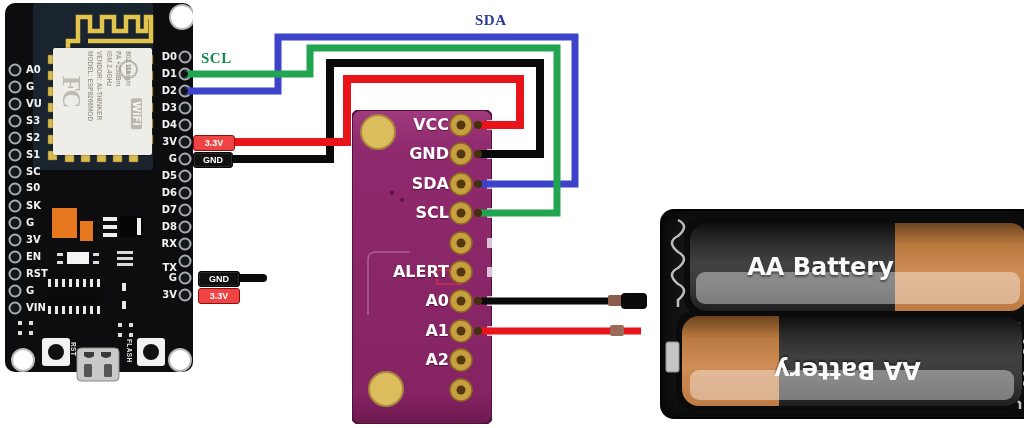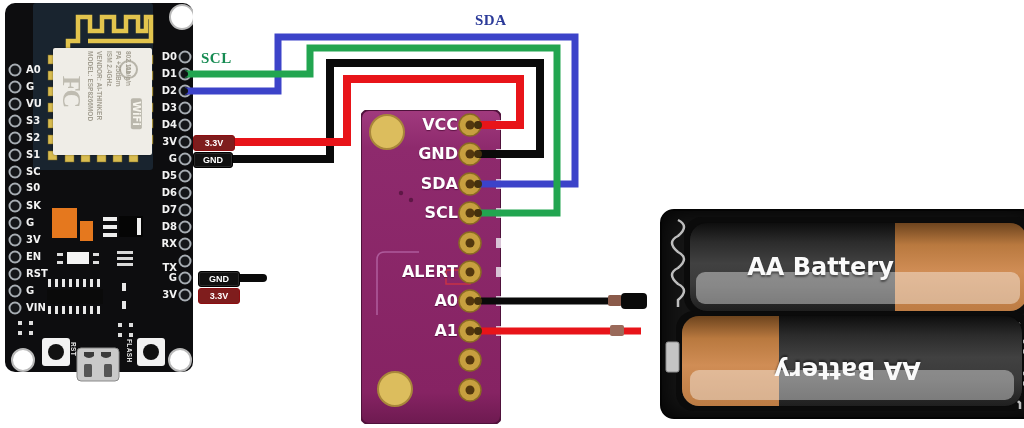--- a/index.html
+++ b/index.html
@@ -25,21 +25,21 @@
   .stk-ai{position:absolute;left:66px;top:12px;width:15px;height:15px;border:2px solid #b7b4a9;
           border-radius:50%;color:#b0ada2;font:700 8px "Liberation Sans",sans-serif;
           line-height:15px;text-align:center;transform:rotate(90deg);}
   .stk-lines{position:absolute;left:57%;top:50%;width:102px;transform:translate(-50%,-50%) rotate(90deg);}
   .stk-lines span{display:block;font:700 6.5px "Liberation Sans",sans-serif;color:#a39f92;
                   line-height:9.5px;white-space:nowrap;}
   .stk-wifi{position:absolute;left:68px;top:60px;transform:rotate(90deg);background:#bab7ac;
             color:#f6f4ec;font:700 10px "DejaVu Sans",sans-serif;padding:0 3px;border-radius:2px;}
 
   
-  .sensor{left:361px;top:110px;width:148px;height:314px;}
+  .sensor{left:352px;top:110px;width:148px;height:314px;}
   .sensor svg{position:absolute;left:0;top:0;}
   .spin{position:absolute;left:0;width:97px;text-align:right;font:700 16px "DejaVu Sans",sans-serif;
         color:#ffffff;height:20px;line-height:20px;text-shadow:0 1px 1px rgba(60,0,40,.6);}
 
   
   .holder{left:660px;top:209px;width:380px;height:210px;background:#151515;border:2px solid #040404;
           border-radius:14px;box-sizing:border-box;box-shadow:inset 0 0 26px #000;}
   .holder svg{position:absolute;left:0;top:0;}
   .battery{position:absolute;border-radius:18px;overflow:hidden;border:1px solid #0a0a0a;
            background:linear-gradient(180deg,#0e0e0e 0%,#2c2c2c 22%,#414141 46%,#3a3a3a 70%,#1f1f1f 100%);}
@@ -56,21 +56,21 @@
   .bat-bottom .band{left:8px;top:54px;width:324px;height:30px;}
   .bat-bottom .bat-label{transform:rotate(180deg);}
 
   
   .wires{left:0;top:0;pointer-events:none;z-index:50;}
   .netlabel{position:absolute;z-index:60;font:700 15px "Liberation Serif",serif;letter-spacing:.5px;}
   .netlabel.scl{left:201px;top:50px;color:#168b52;}
   .netlabel.sda{left:475px;top:12px;color:#2b3a99;}
   .tag{position:absolute;z-index:60;height:14px;border-radius:3px;color:#fff;
        font:700 9px "Liberation Sans",sans-serif;text-align:center;line-height:14px;}
-  .tag.red{background:#7f1d1d;border:1px solid #8d0d10;}
+  .tag.red{background:#ef4444;border:1px solid #8d0d10;}
   .tag.blk{background:#101010;border:1px solid #000;box-shadow:0 0 0 1px #2a2a2a inset;}
 </style>
 </head>
 <body>
 
 <div class="scene">
 
   <div class="abs nodemcu">
     <svg width="188" height="380" viewBox="0 0 188 380">
       <rect x="0" y="0" width="188" height="369" rx="10" fill="#0d0d0f"></rect>
@@ -314,20 +314,21 @@
         </g>
       </g>
     </svg>
     <span class="spin" style="top:5px">VCC</span>
     <span class="spin" style="top:34px">GND</span>
     <span class="spin" style="top:64px">SDA</span>
     <span class="spin" style="top:93px">SCL</span>
     <span class="spin" style="top:152px">ALERT</span>
     <span class="spin" style="top:181px">A0</span>
     <span class="spin" style="top:211px">A1</span>
+    <span class="spin" style="top:240px">A2</span>
   </div>
 
   <div class="abs holder">
     <svg width="380" height="210" viewBox="0 0 380 210">
       <rect x="22" y="6" width="350" height="98" rx="18" fill="#0b0b0b"></rect>
       <rect x="14" y="100" width="354" height="100" rx="18" fill="#0b0b0b"></rect>
       <path d="M16,9 q12,6 0,16 q-12,6 0,16 q12,6 0,16 q-12,6 0,16 q12,6 0,16 V96" fill="none" stroke="#bdbdbd" stroke-width="2.5"></path>
       <path d="M358,112 q-12,6 0,16 q12,6 0,16 q-12,6 0,16 q12,6 0,16 q-12,6 0,16 V198" fill="none" stroke="#bdbdbd" stroke-width="2.5"></path>
       <rect x="353" y="36" width="13" height="42" rx="2" fill="#bdbdbd" stroke="#8f8f8f"></rect>
       <rect x="4" y="131" width="13" height="30" rx="2" fill="#c4c4c4" stroke="#8f8f8f"></rect>

